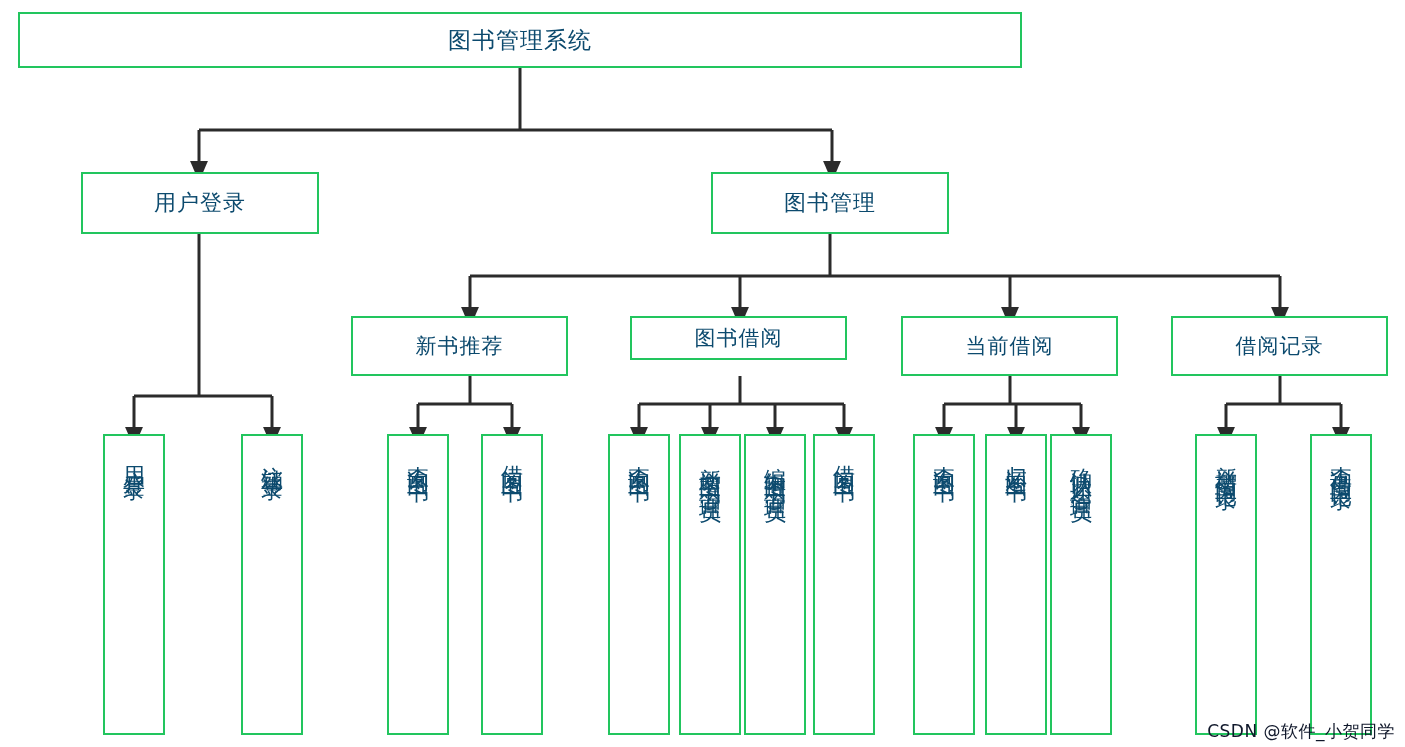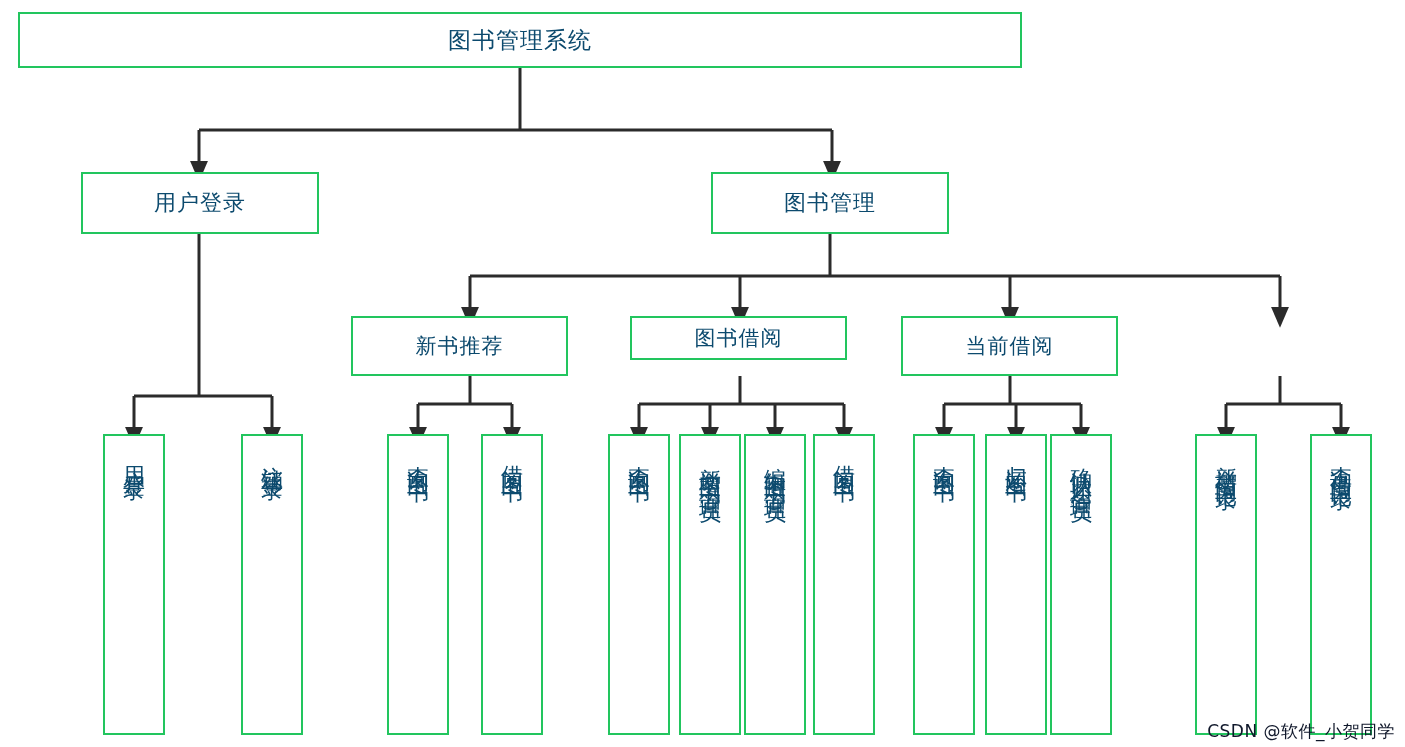--- a/index.html
+++ b/index.html
@@ -142,20 +142,23 @@
   </div>
 
   <div class="node lvl2" style="left:630px;top:316px;width:217px;height:44px;">
     <span class="label">图书借阅</span>
   </div>
 
   <div class="node lvl2" style="left:901px;top:316px;width:217px;height:60px;justify-content:center;">
     <span class="label">当前借阅</span>
   </div>
 
+  <div class="node lvl2" style="left:1171px;top:316px;width:217px;height:60px;">
+    <span class="label">借阅记录</span>
+  </div>
 
   <div class="node leaf" style="left:103px;top:434px;width:62px;height:301px;">
     <span class="label">用户登录</span>
   </div>
 
   <div class="node leaf" style="left:241px;top:434px;width:62px;height:301px;">
     <span class="label">注销登录</span>
   </div>
 
   <div class="node leaf" style="left:387px;top:434px;width:62px;height:301px;">

